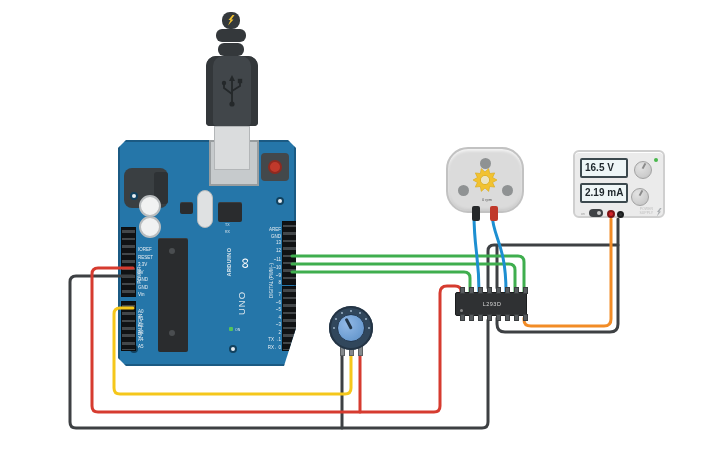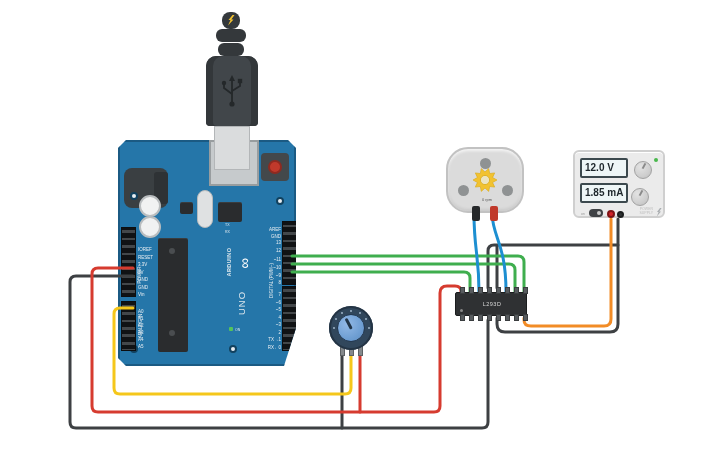--- a/index.html
+++ b/index.html
@@ -203,22 +203,22 @@
     <div class="abs icpin" style="left:30.5px;bottom:-6px;"></div>
     <div class="abs icpin" style="left:39.5px;bottom:-6px;"></div>
     <div class="abs icpin" style="left:48.5px;bottom:-6px;"></div>
     <div class="abs icpin" style="left:57.5px;bottom:-6px;"></div>
     <div class="abs icpin" style="left:66.5px;bottom:-6px;"></div>
     <div class="abs" style="left:4px;bottom:3px;width:3px;height:3px;border-radius:50%;background:#8a8a8a;"></div>
     <div class="abs" style="left:0;top:0;width:72px;height:22px;text-align:center;color:#d8d8d8;font-size:11px;line-height:22px;letter-spacing:1px;transform:scale(.5);transform-origin:50% 50%;">L293D</div>
   </div>
 
   <div id="psu" class="abs">
-    <div class="abs disp" style="top:6px;">12.0 V</div>
-    <div class="abs disp" style="top:31px;">1.85 mA</div>
+    <div class="abs disp" style="top:6px;">16.5 V</div>
+    <div class="abs disp" style="top:31px;">2.19 mA</div>
     <div class="abs knob" style="left:59px;top:9px;">
         <i></i>
       </div>
     <div class="abs knob" style="left:56px;top:36px;">
         <i></i>
       </div>
     <div class="abs" style="left:79px;top:6px;width:4px;height:4px;border-radius:50%;background:#49b84c;"></div>
     <div class="abs tinytext" style="left:6px;top:58px;color:#9a9a9a;">on</div>
     <div class="abs" style="left:14px;top:57px;width:14px;height:8px;background:#3f4245;border-radius:4px;">
       <div class="abs" style="left:8px;top:2px;width:4px;height:4px;border-radius:50%;background:#c9c9c9;"></div>

